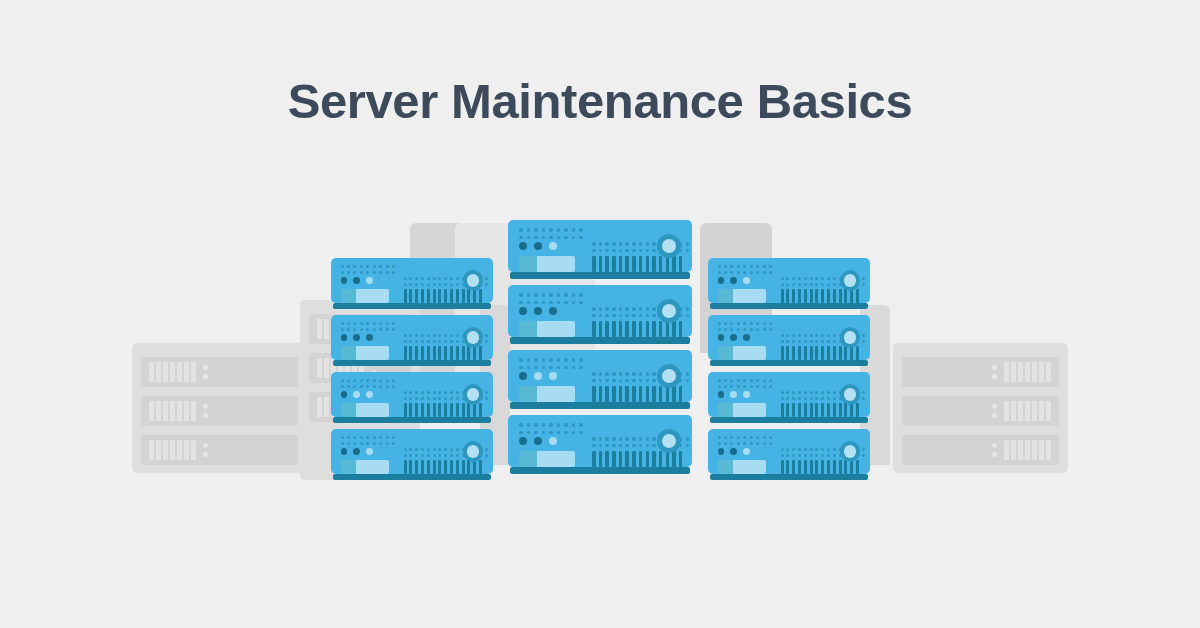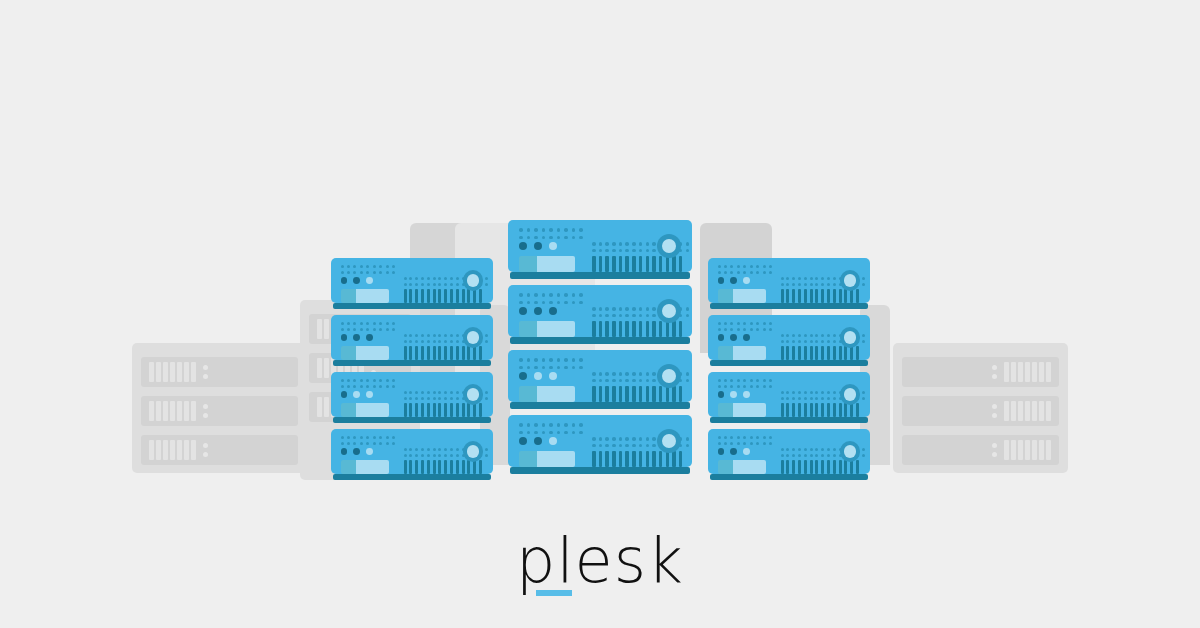--- a/index.html
+++ b/index.html
@@ -170,20 +170,21 @@
     width: 36px;
     height: 6px;
     background: #58bde8;
   }
 </style>
 </head>
 <body>
 
 <div class="poster">
 
+  <div class="title">Server Maintenance Basics</div>
 
   <div class="stage">
       <div class="gray-plain" style="left: 410px; top: 33px; width: 60px; height: 160px; background: rgb(214, 214, 214);"></div>
       <div class="gray-plain" style="left: 455px; top: 33px; width: 140px; height: 160px; background: rgb(230, 230, 230);"></div>
       <div class="gray-plain" style="left: 700px; top: 33px; width: 72px; height: 130px; background: rgb(211, 211, 211);"></div>
       <div class="gray-plain" style="left: 860px; top: 115px; width: 30px; height: 160px; background: rgb(217, 217, 217);"></div>
       <div class="gray-plain" style="left: 480px; top: 115px; width: 30px; height: 160px; background: rgb(217, 217, 217);"></div>
       <div class="gray-rack" style="left: 132px; top: 153px; width: 175px; height: 130px;">
         <div class="gray-slot" style="left: 9px; top: 14px; width: 157px; height: 30px;">
           <div class="gray-vents" style="left: 8px; top: 5px; height: 20px; width: 47px;">
@@ -1322,20 +1323,14 @@
             <div class="vent" style="width: 3.03px; height: 100%;"></div>
             <div class="vent" style="width: 3.03px; height: 100%;"></div>
           </div>
           <div class="dial" style="right: 9.51923px; top: 12.1154px; width: 20.77px; height: 20.77px;">
             <div class="dial-inner" style="width: 12.05px; height: 12.05px;"></div>
           </div>
         </div>
       </div>
     </div>
 
-  <div class="logo">
-    <span class="logo-word">
-      <span>plesk</span>
-      <span class="logo-dash"></span>
-    </span>
-  </div>
 
 </div>
 
 </body></html>

